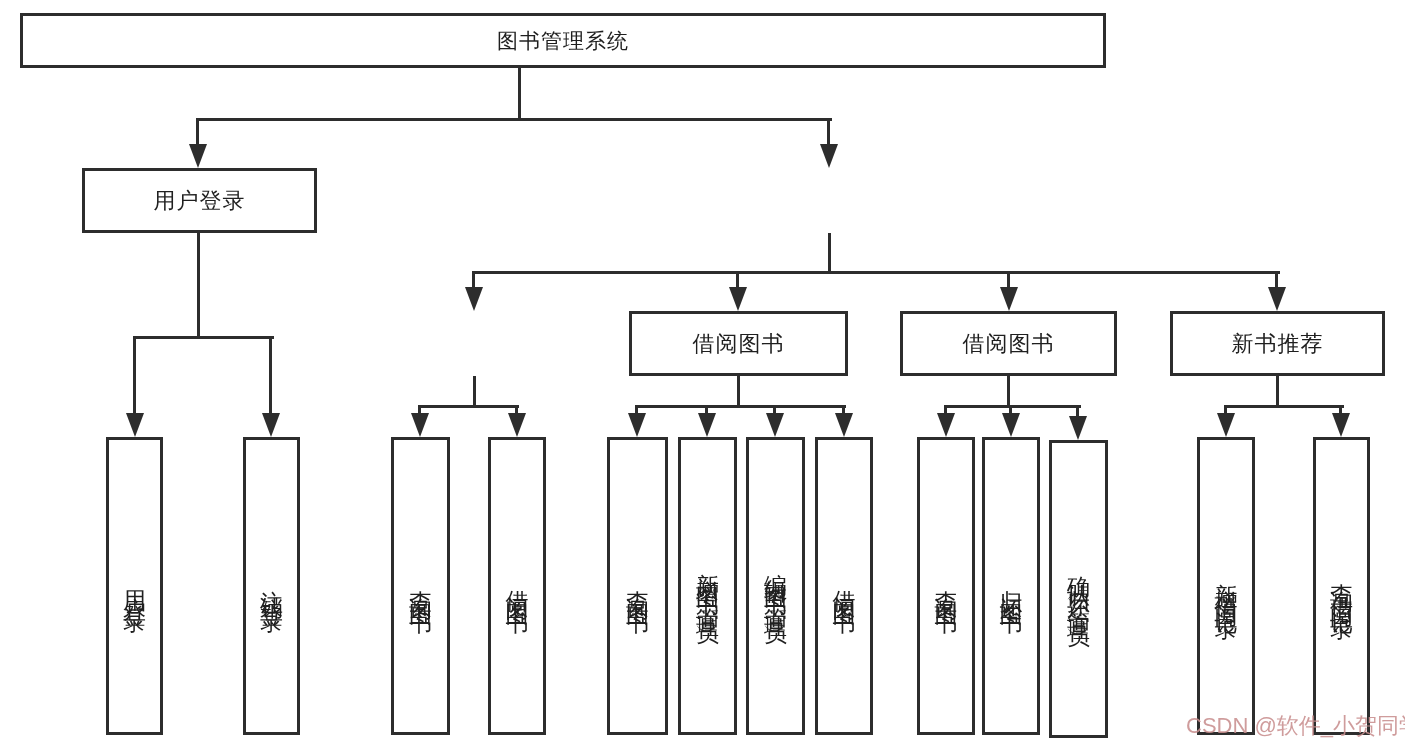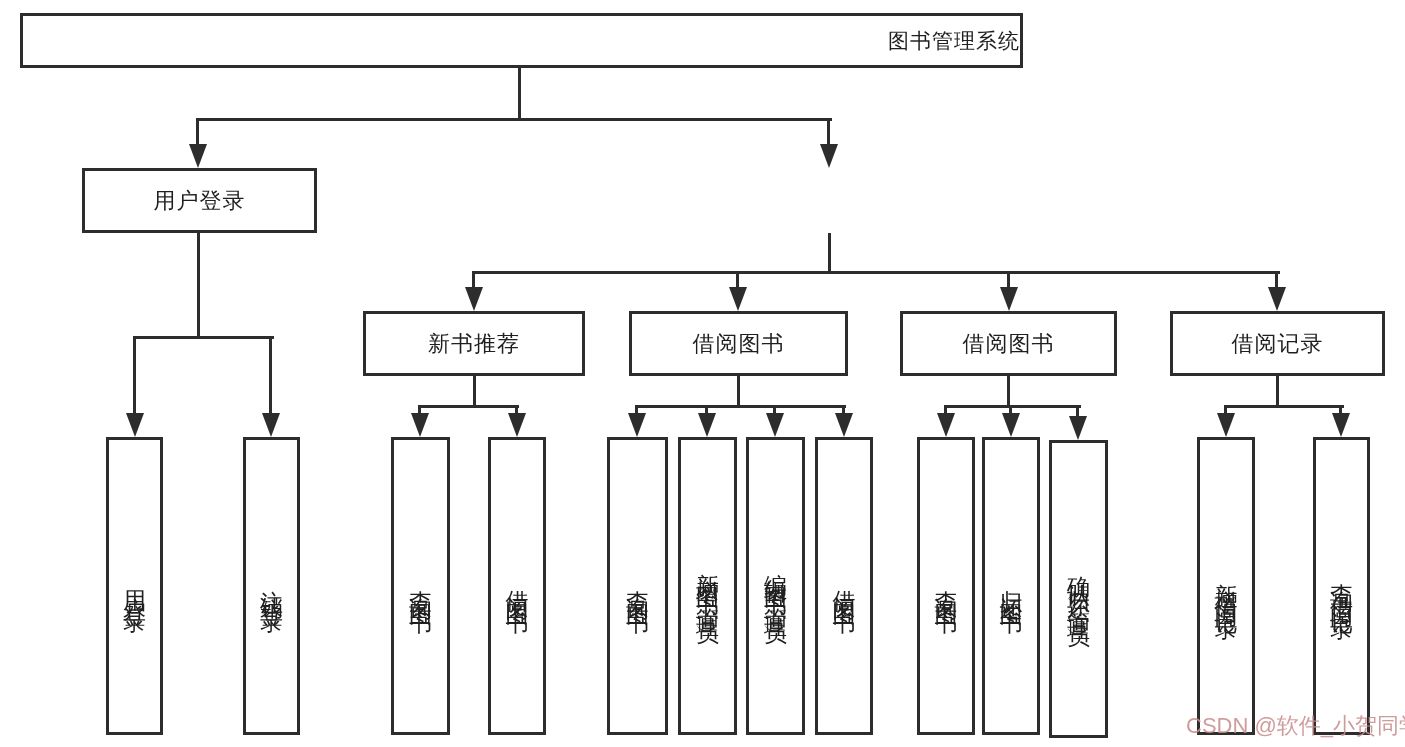--- a/index.html
+++ b/index.html
@@ -32,43 +32,40 @@
   .watermark {
     position:absolute; left:1186px; top:711px;
     font-size:22px; color:#c98f8f; opacity:0.88; white-space:nowrap;
   }
 </style>
 </head>
 <body>
 
 <div id="stage">
 
-  <div class="node root" style="left:20px; top:13px; width:1003px; height:55px;justify-content:flex-end;">
+  <div class="node root" style="left:20px; top:13px; width:1086px; height:55px;">
     <span class="h-label">图书管理系统</span>
   </div>
 
   <div class="node" style="left:82px; top:168px; width:235px; height:65px;">
     <span class="h-label">用户登录</span>
   </div>
 
 
-  <div class="node" style="left:363px; top:311px; width:222px; height:65px;">
-    <span class="h-label">新书推荐</span>
-  </div>
 
   <div class="node" style="left:629px; top:311px; width:219px; height:65px;">
     <span class="h-label">借阅图书</span>
   </div>
 
   <div class="node" style="left:900px; top:311px; width:217px; height:65px;">
     <span class="h-label">借阅图书</span>
   </div>
 
   <div class="node" style="left:1170px; top:311px; width:215px; height:65px;">
-    <span class="h-label">借阅记录</span>
+    <span class="h-label">新书推荐</span>
   </div>
 
   <div class="node leaf" style="left:106px; top:437px; width:57px; height:298px;">
     <span class="v-label">用户登录</span>
   </div>
 
   <div class="node leaf" style="left:243px; top:437px; width:57px; height:298px;">
     <span class="v-label">注销登录</span>
   </div>
 

